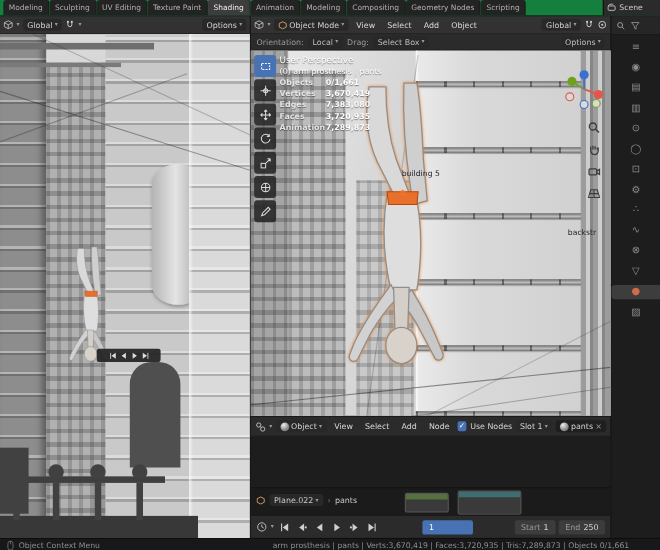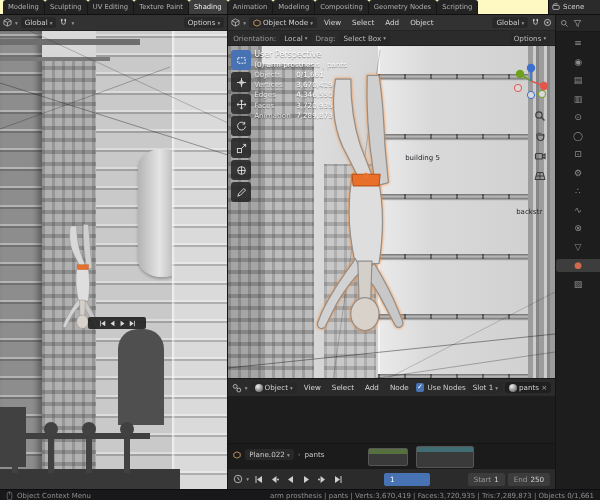--- a/index.html
+++ b/index.html
@@ -1,19 +1,19 @@
 <!DOCTYPE html>
 <html><head>
 <meta charset="utf-8">
 <style>
   html,body{margin:0;padding:0;background:#111;}
   #app{position:relative;width:600px;height:500px;background:#1d1d1d;overflow:hidden;
        font-family:"DejaVu Sans",sans-serif;font-size:8px;color:#d1d1d1;}
   
-  .topbar{height:14px;display:flex;align-items:stretch;background:#fef9c3;border-bottom:1px solid #101010;}
+  .topbar{height:14px;display:flex;align-items:stretch;background:#15803d;border-bottom:1px solid #101010;}
   .tabs{display:flex;flex:1;padding-left:3px;overflow:hidden;}
   .tab{display:flex;align-items:center;padding:0 5px;font-size:6.8px;color:#b0b0b0;
        border-right:1px solid #161616;background:#232323;border-radius:3px 3px 0 0;white-space:nowrap;}
   .tab.active{background:#3d3d3d;color:#f0f0f0;}
   .scene-cell{width:45px;background:#2b2b2b;border-left:1px solid #101010;display:flex;align-items:center;gap:3px;padding:0 3px;font-size:7px;color:#cfcfcf;}
   
   .main{display:flex;height:474px;}
   .col-left{width:228px;display:flex;flex-direction:column;border-right:1px solid #141414;}
   .col-right{width:327px;display:flex;flex-direction:column;}
   .sidebar{width:44px;background:#1f1f1f;border-left:1px solid #141414;display:flex;flex-direction:column;}
@@ -31,21 +31,21 @@
   .blk{position:absolute;}
   .wgrid{background-image:repeating-linear-gradient(0deg,rgba(40,40,40,.26) 0 4px,transparent 4px 12px),
          repeating-linear-gradient(90deg,rgba(40,40,40,.20) 0 3px,transparent 3px 10px);}
   .bands{background-image:repeating-linear-gradient(0deg,transparent 0 15px,rgba(0,0,0,.20) 15px 17px,rgba(255,255,255,.35) 17px 19px);}
   .piperow{position:absolute;height:5px;background:linear-gradient(#6f6f6f,#bdbdbd 55%,#757575);
            background-color:#8a8a8a;box-shadow:0 1px 1px rgba(0,0,0,.25);}
   .piperow:after{content:"";position:absolute;inset:0;background:repeating-linear-gradient(90deg,rgba(0,0,0,.4) 0 2px,transparent 2px 26px);}
   .obj-label{position:absolute;font-size:7px;color:#26262d;white-space:nowrap;}
   .overlay-stats{position:absolute;left:26px;top:3px;color:#fff;text-shadow:0 1px 1px rgba(0,0,0,.45);line-height:1.4;font-size:7.2px;}
   .overlay-stats .vn{font-size:8px;}
-  .srow{display:flex;width:106px;}
+  .srow{display:flex;width:106px;font-weight:bold;}
   .srow .sl{width:42px;color:#e4e4e4;}
   .srow .sv{color:#fff;}
   
   .toolbar{position:absolute;left:3px;top:4px;display:flex;flex-direction:column;gap:2px;}
   .tbtn{width:20px;height:20px;border-radius:3px;background:rgba(38,38,38,.88);display:flex;align-items:center;justify-content:center;}
   .tbtn.active{background:#4772b3;}
   
   .gizmo{position:absolute;right:5px;top:16px;}
   .navicons{position:absolute;right:9px;top:64px;display:flex;flex-direction:column;gap:8px;align-items:center;}
   
@@ -59,21 +59,21 @@
   .nodestrip{height:24px;background:#1b1b1b;border-top:1px solid #141414;position:relative;overflow:hidden;margin-top:47px;}
   .crumb{position:absolute;left:5px;top:5px;display:flex;align-items:center;gap:4px;font-size:7.2px;color:#c9c9c9;}
   .mini-node{position:absolute;background:#3a3a3a;border:1px solid #565656;border-radius:2px;}
   .mini-node .nh{height:5px;border-radius:1px 1px 0 0;}
   .timeline{height:20px;background:#2b2b2b;border-top:1px solid #191919;display:flex;align-items:center;gap:3px;padding:0 5px;font-size:7.2px;white-space:nowrap;overflow:hidden;}
   .pbtn{width:13px;height:12px;display:flex;align-items:center;justify-content:center;border-radius:2px;}
   .framefield{background:#4772b3;color:#fff;border-radius:2px;height:13px;display:flex;align-items:center;padding:0 6px;min-width:34px;margin-left:36px;}
   .rangefield{background:#3c3c3c;border-radius:2px;height:13px;display:flex;align-items:center;gap:3px;padding:0 6px;color:#d6d6d6;}
   
   .statusbar{height:12px;background:#18181a;border-top:1px solid #0d0d0d;display:flex;align-items:center;gap:4px;padding:0 6px;font-size:7px;color:#8f8f8f;}
-  .statusright{margin-left:auto;width:346px;overflow:hidden;white-space:nowrap;text-align:right;}
+  .statusright{margin-left:auto;width:346px;overflow:hidden;white-space:nowrap;text-align:left;}
   
   .outliner-mini{height:16px;background:#262626;border-bottom:1px solid #191919;display:flex;align-items:center;gap:4px;padding:0 4px;}
   .props-tabs{flex:1;background:#1d1d1d;display:flex;flex-direction:column;align-items:center;gap:5.5px;padding-top:5px;font-size:9px;color:#8d8d8d;}
   .ptab{width:100%;text-align:center;line-height:12px;height:13px;}
   .ptab.active{background:#3d3d3d;border-radius:3px 0 0 3px;color:#e8e8e8;}
   .ptab.mat{color:#cf6a4c;}
   svg{display:block;}
 </style>
 </head>
 <body>
@@ -252,37 +252,37 @@
           <line x1="0" y1="354" x2="327" y2="306" stroke="rgba(25,25,25,.3)" stroke-width="1"></line>
           <line x1="152" y1="4" x2="98" y2="384" stroke="rgba(25,25,25,.22)" stroke-width="1"></line>
           <line x1="60" y1="384" x2="327" y2="246" stroke="rgba(25,25,25,.2)" stroke-width="1"></line>
         </svg>
 
         <svg class="fig fig-sel" style="left:72px;top:26px;" width="118" height="282" viewBox="0 0 100 240">
             <use href="#fig-sym"></use>
           </svg>
         <div class="blk" style="left:136px;top:127px;width:4px;height:4px;border-radius:50%;background:#e8702a;box-shadow:0 0 2px #ff9040;"></div>
 
-        <div class="obj-label" style="left:155px;top:108px;padding-left:22px;">building 5</div>
+        <div class="obj-label" style="left:137px;top:108px;">building 5</div>
         <div class="obj-label" style="left:288px;top:162px;">backstr</div>
 
         <div class="overlay-stats">
           <div class="vn">User Perspective</div>
           <div>(0) arm prosthesis | pants</div>
           <div class="srow">
               <span class="sl">Objects</span>
               <span class="sv">0/1,661</span>
             </div>
           <div class="srow">
               <span class="sl">Vertices</span>
               <span class="sv">3,670,419</span>
             </div>
           <div class="srow">
               <span class="sl">Edges</span>
-              <span class="sv">4,346,550</span>
+              <span class="sv">7,383,080</span>
             </div>
           <div class="srow">
               <span class="sl">Faces</span>
               <span class="sv">3,720,935</span>
             </div>
           <div class="srow">
               <span class="sl">Animation</span>
               <span class="sv">7,289,873</span>
             </div>
         </div>

